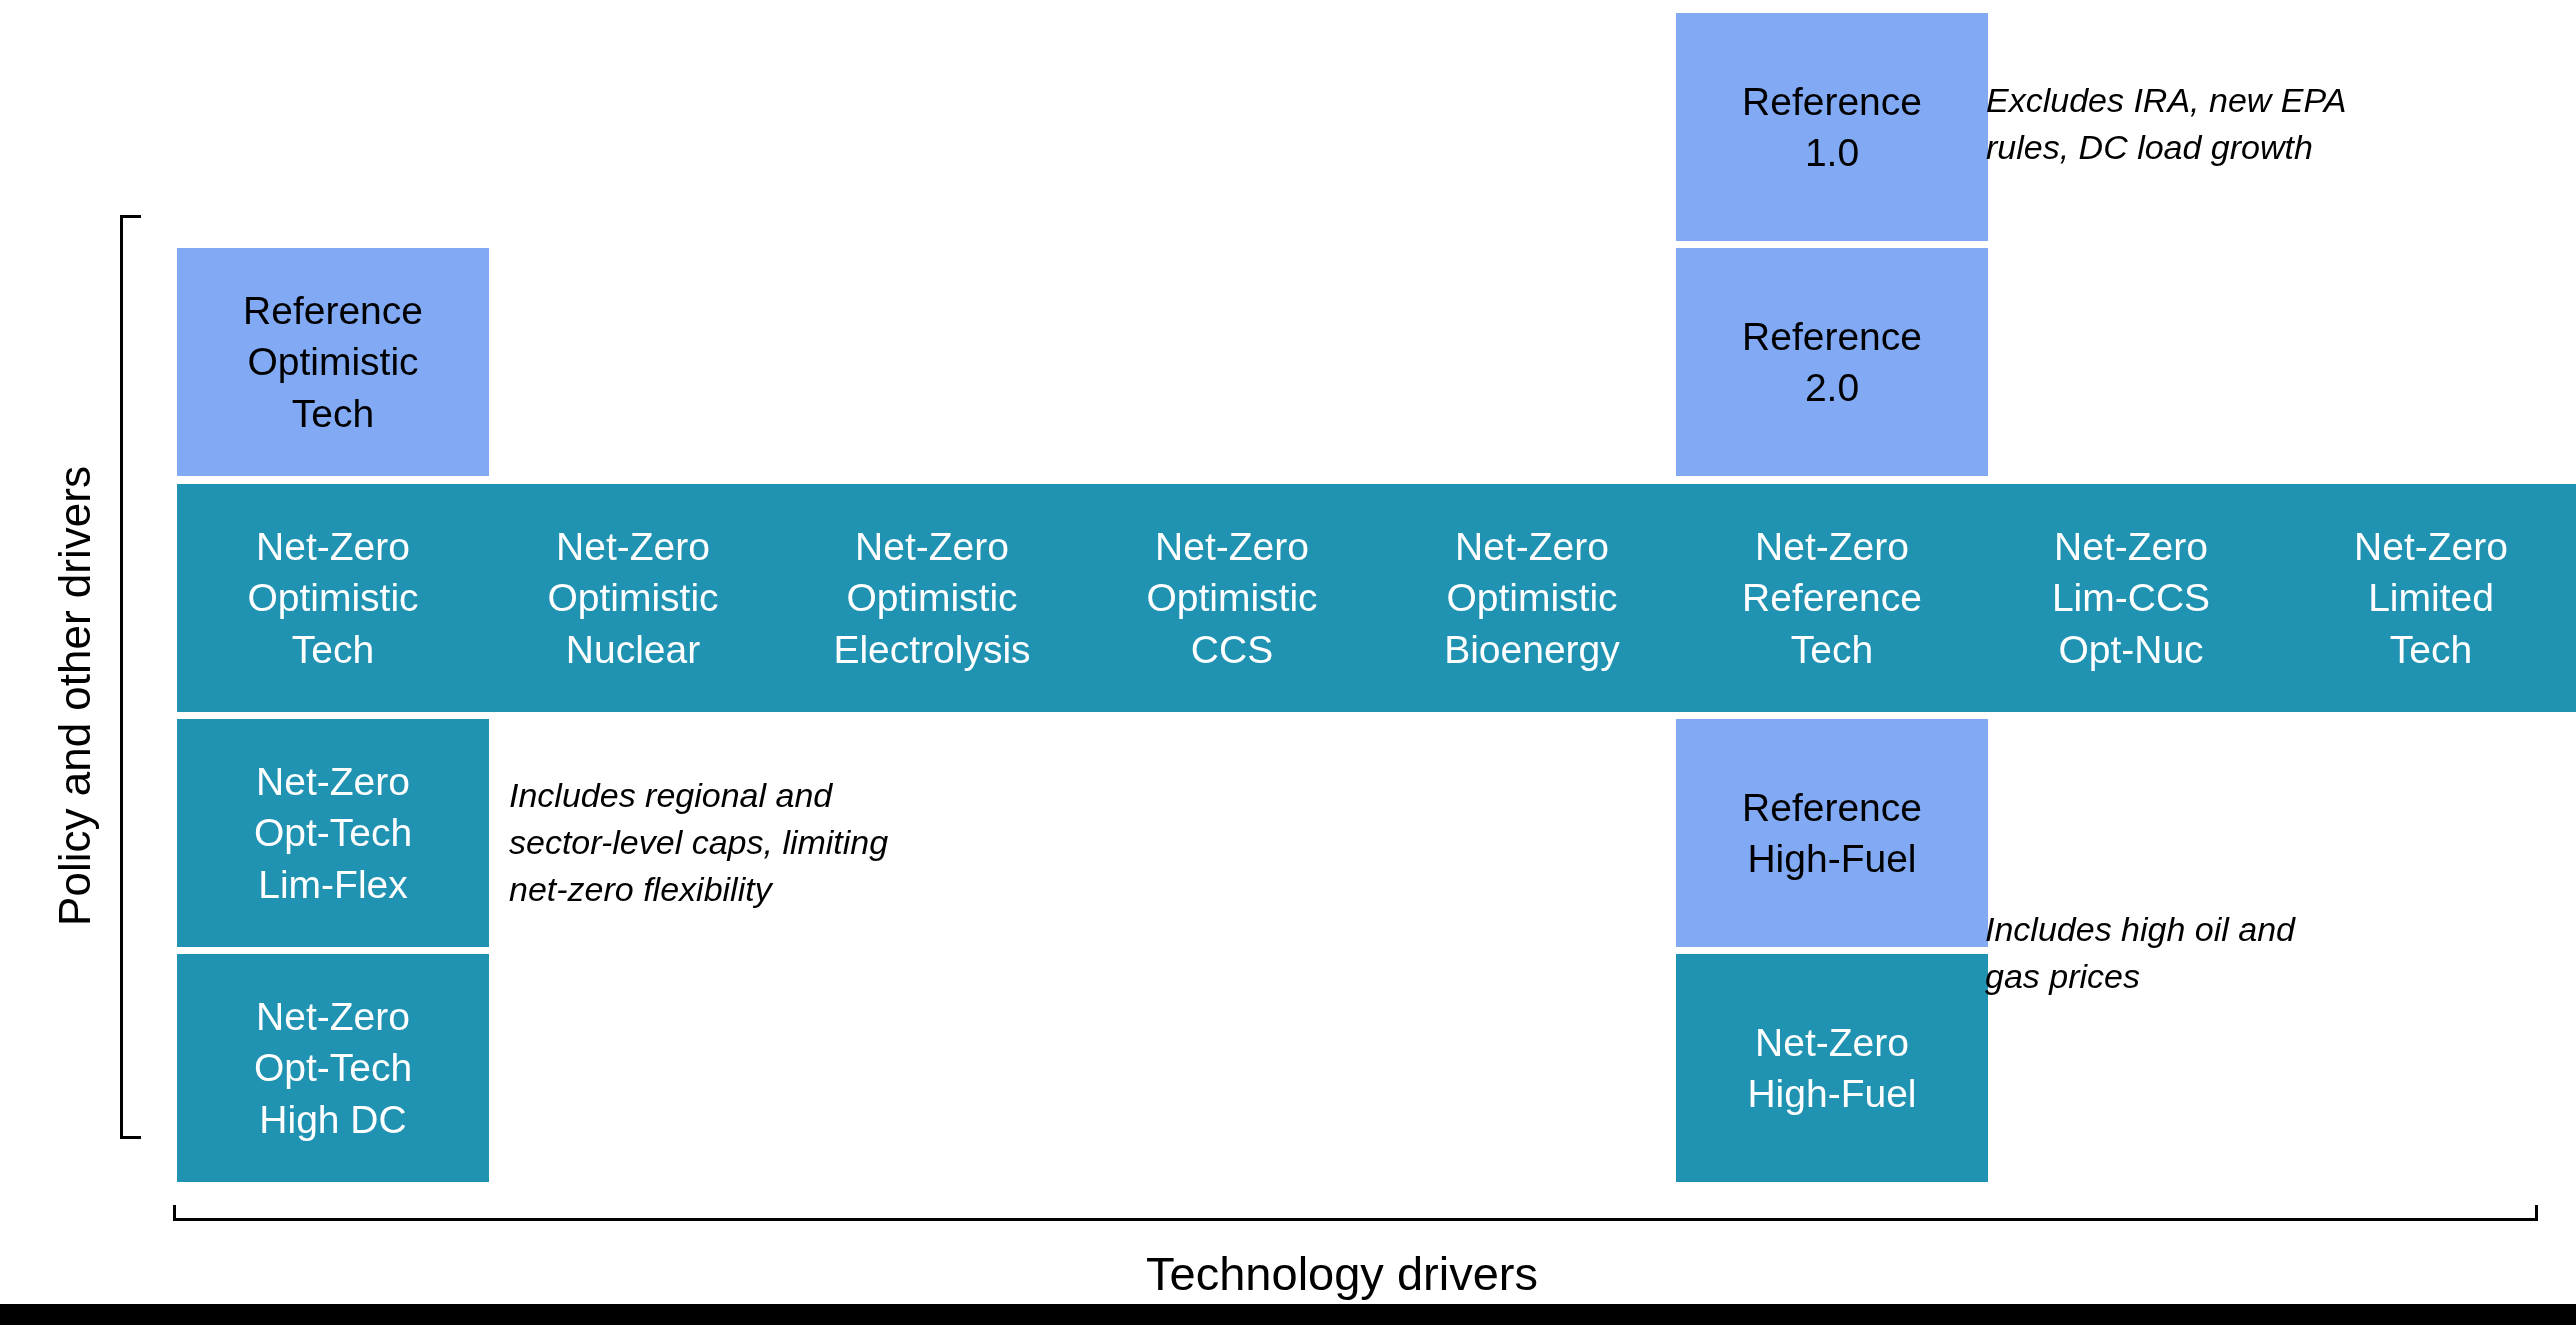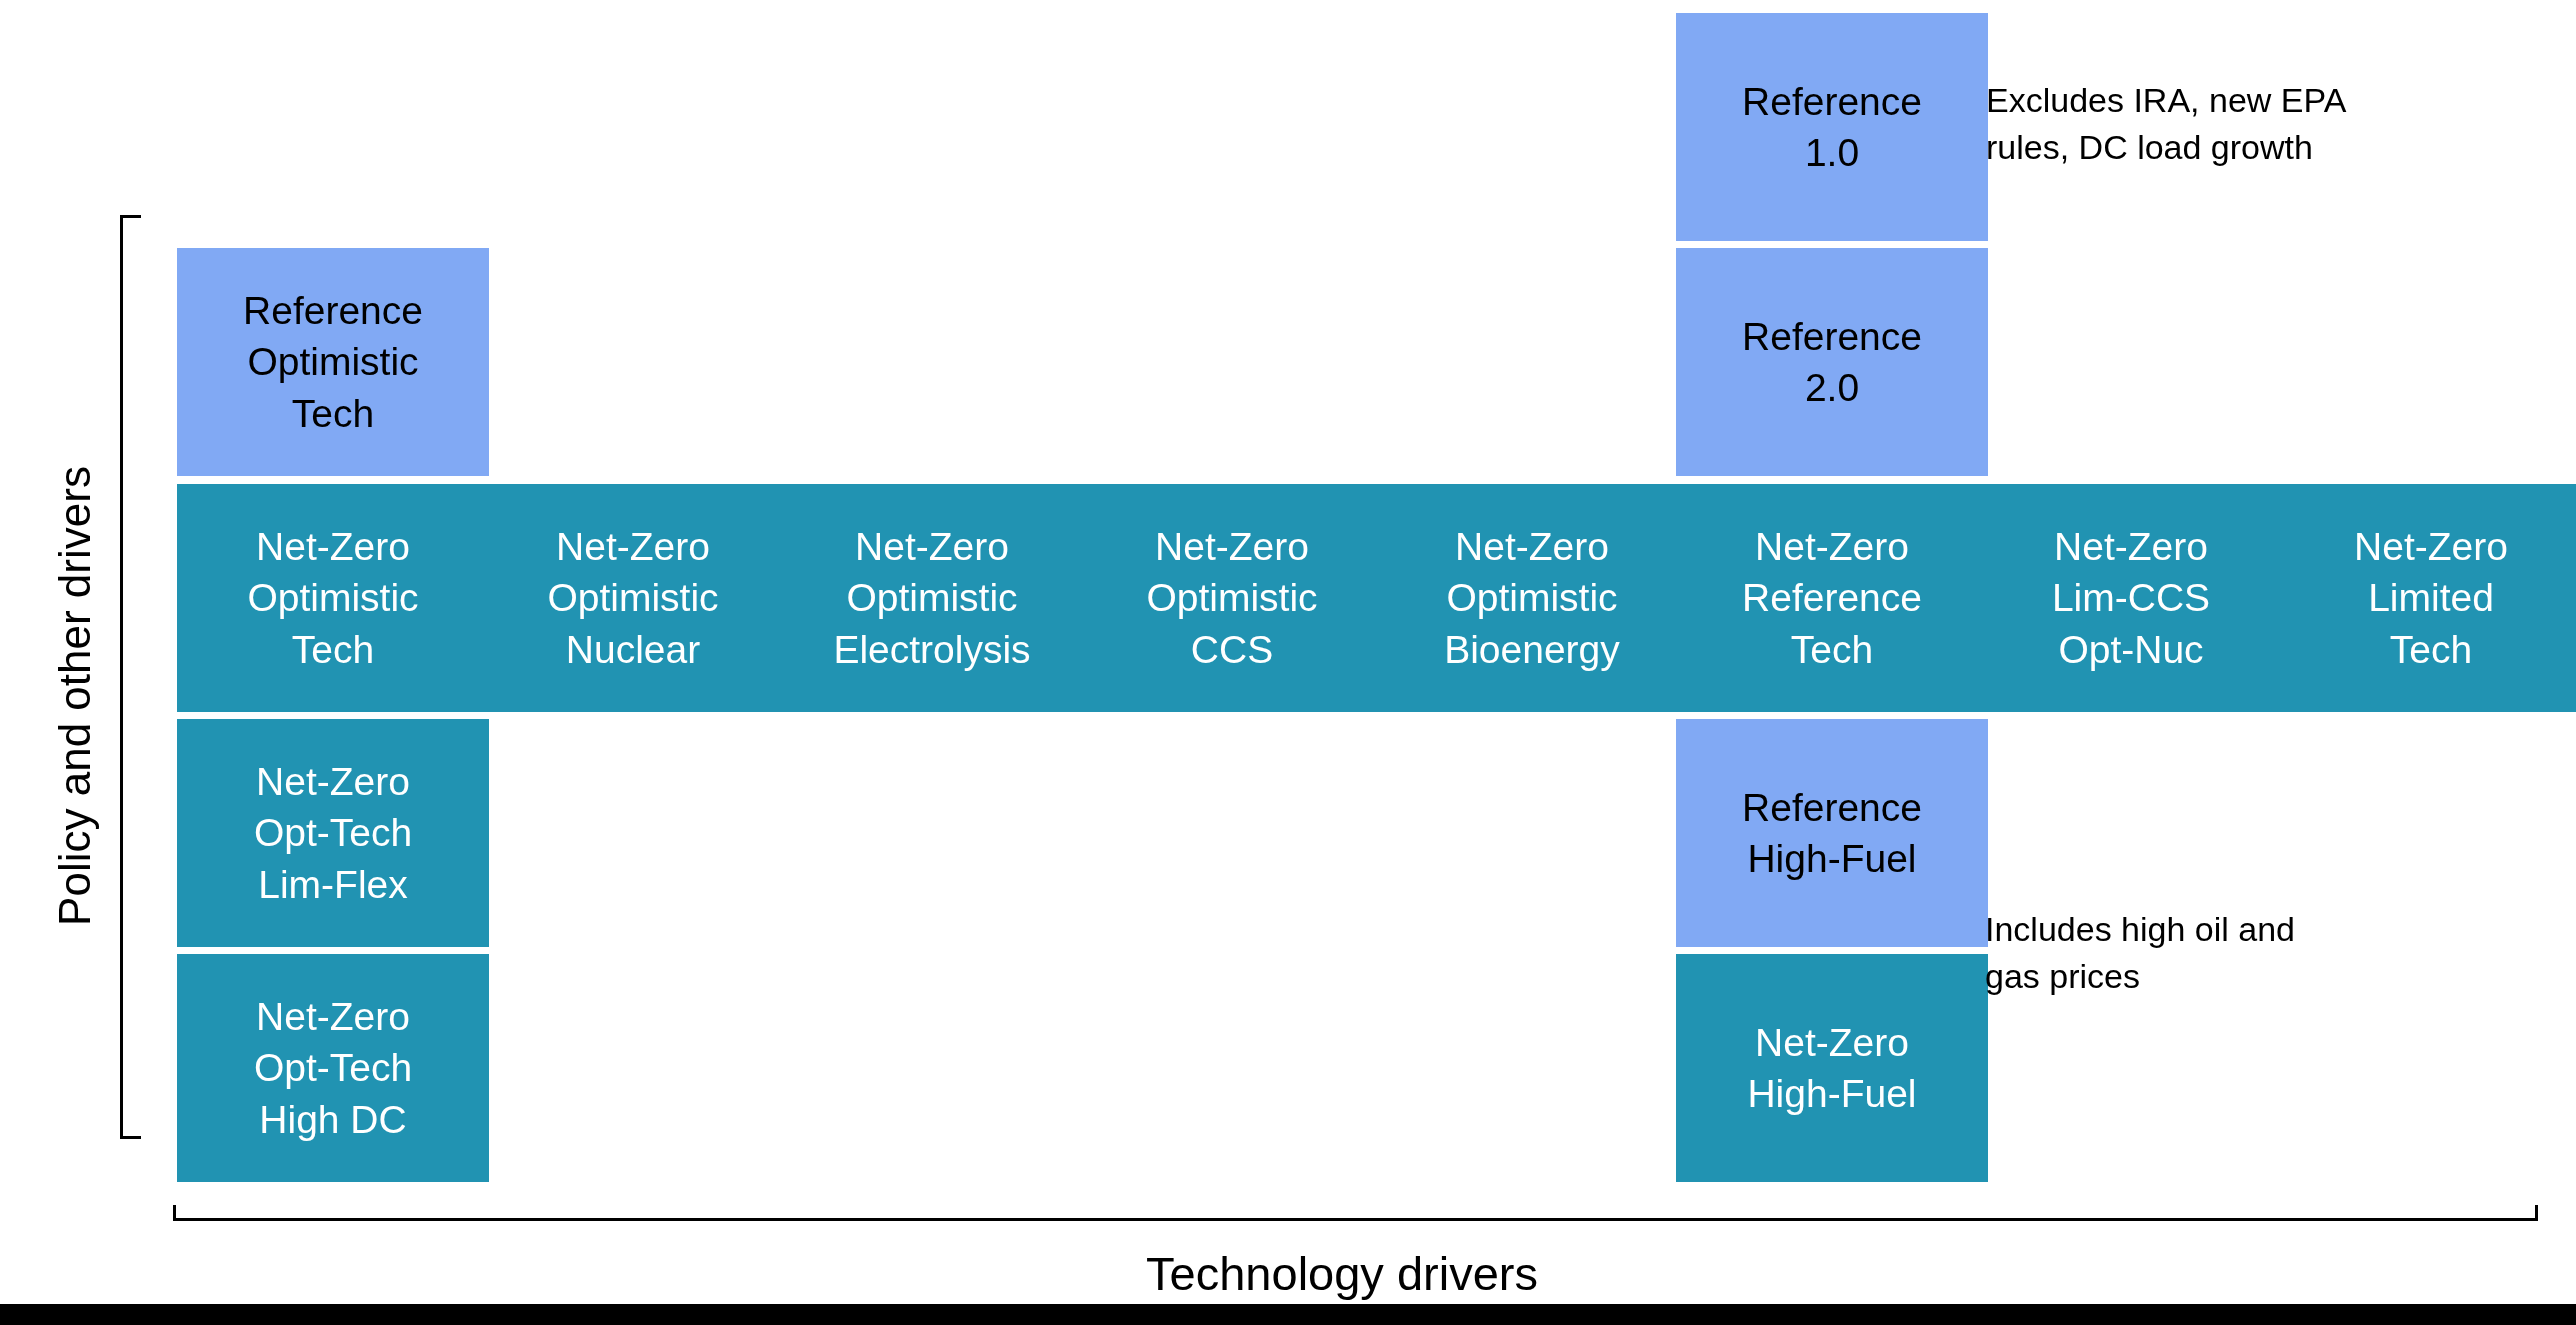--- a/index.html
+++ b/index.html
@@ -29,20 +29,21 @@
     text-align:center;
     font-size:39px;
     line-height:1.32;
     white-space:pre-line;
   }
   .box.ref{ background:var(--reference-blue); color:#000; }
   .box.nz { background:var(--netzero-teal);  color:#ffffff; }
 
   .note{
     position:absolute;
+    font-style:italic;
     font-size:34px;
     line-height:1.38;
     white-space:pre-line;
     color:var(--ink);
   }
 
   .y-bracket{
     position:absolute;
     left:120px; top:215px;
     width:21px; height:924px;
@@ -130,19 +131,22 @@
   <div class="box ref" style="left:1676px; top:719px;">Reference
 High-Fuel</div>
   <div class="box nz" style="left:177px;  top:954px;">Net-Zero
 Opt-Tech
 High DC</div>
   <div class="box nz" style="left:1676px; top:954px;">Net-Zero
 High-Fuel</div>
 
   <div class="note" style="left:1986px; top:77px;">Excludes IRA, new EPA
 rules, DC load growth</div>
+  <div class="note" style="left:509px;  top:772px;">Includes regional and
+sector-level caps, limiting
+net-zero flexibility</div>
   <div class="note" style="left:1985px; top:906px;">Includes high oil and
 gas prices</div>
 
   <div class="footer-bar"></div>
 
 </div>
 
 
 </body></html>

